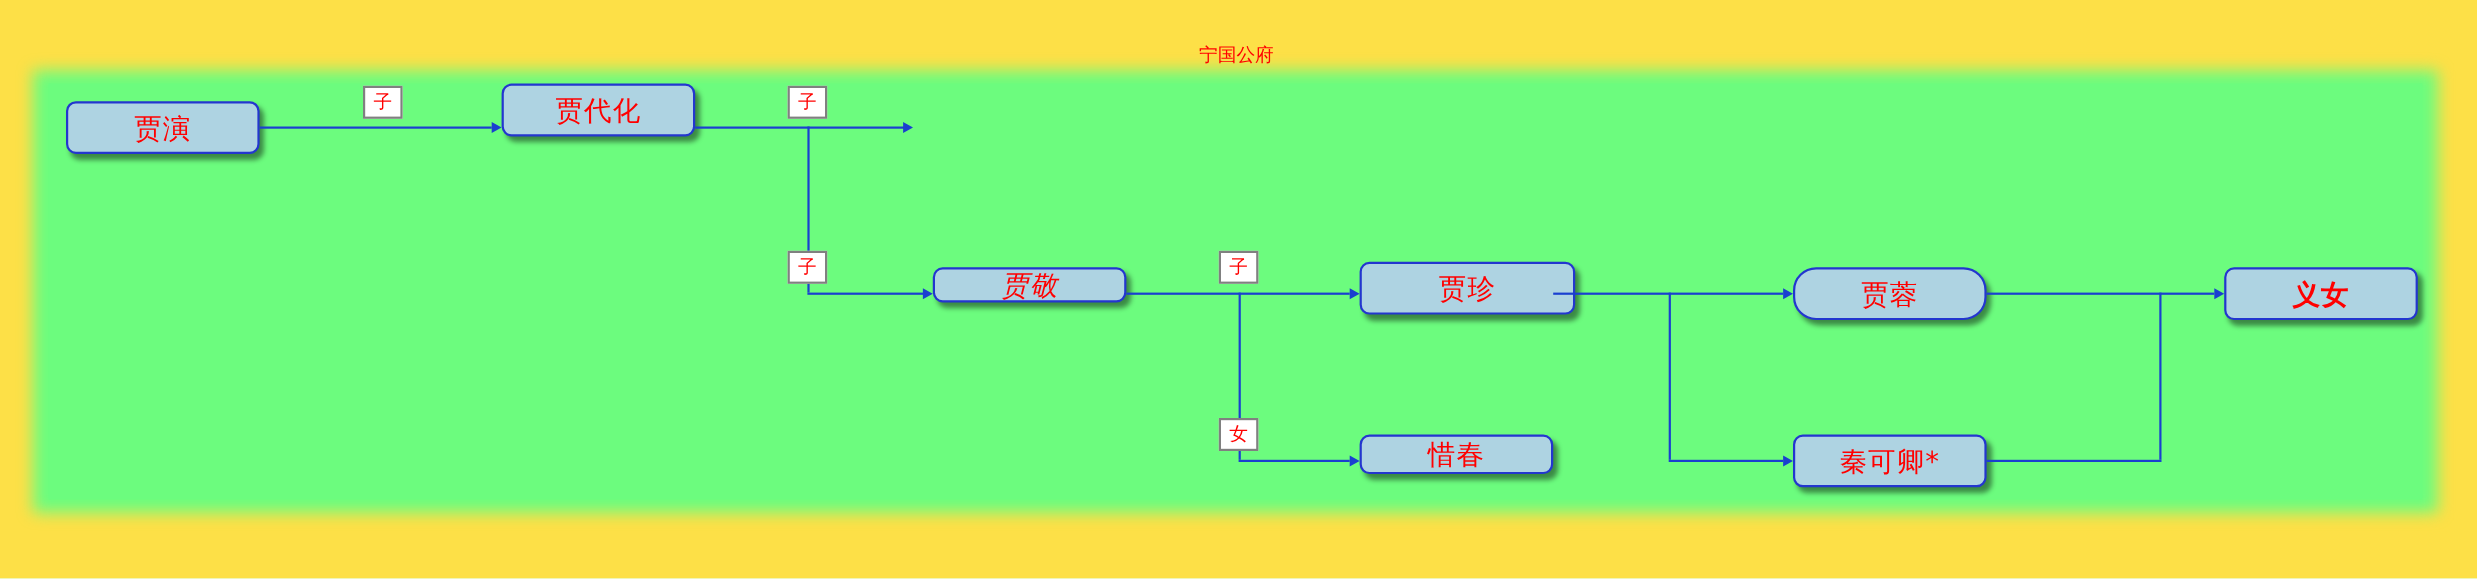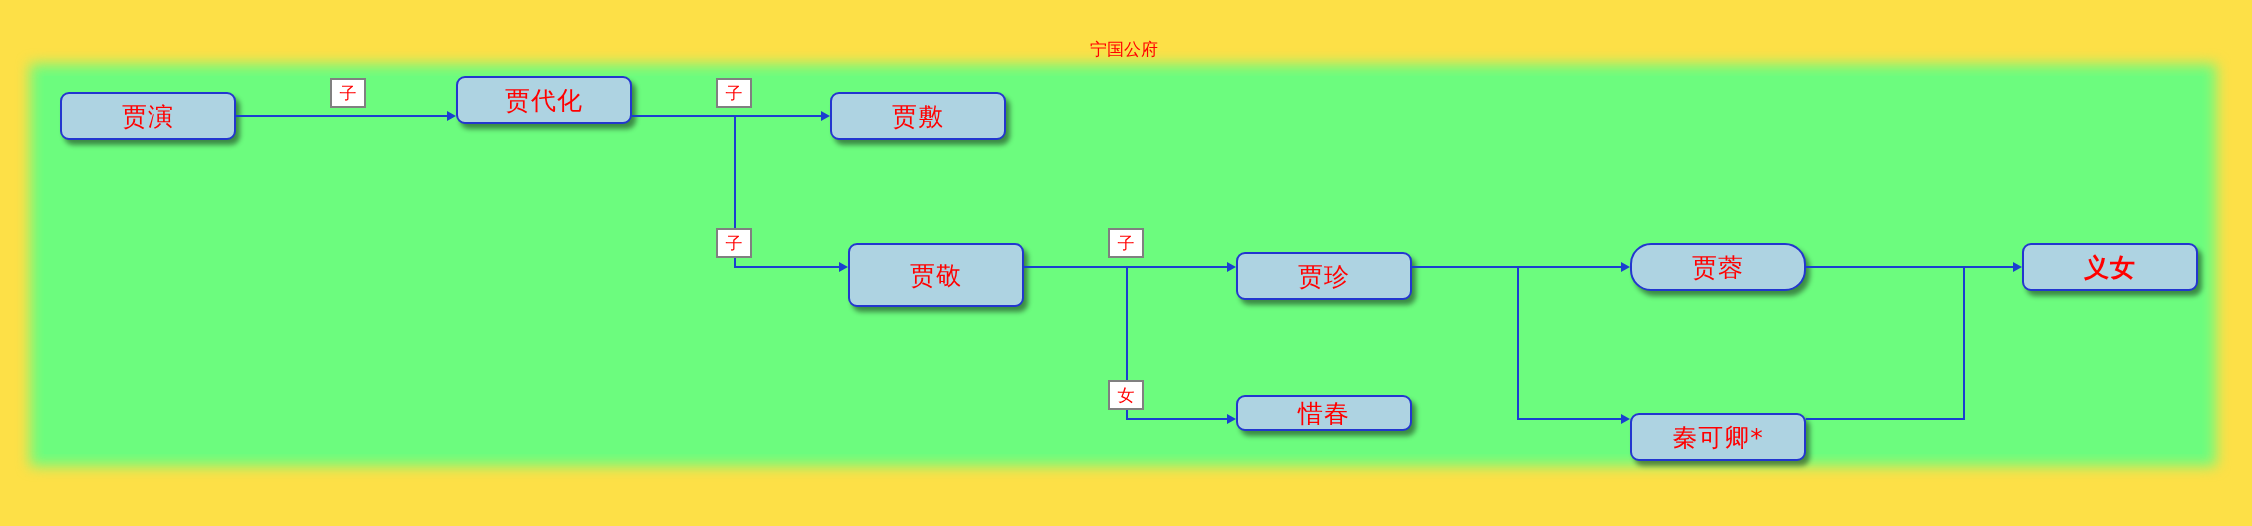--- a/index.html
+++ b/index.html
@@ -115,21 +115,20 @@
   <div class="vline" style="left:1963px;top:266px;height:152px;"></div>
 
   <div class="edge-label" style="left:330px;top:78px;width:36px;height:30px;">子</div>
   <div class="edge-label" style="left:716px;top:78px;width:36px;height:30px;">子</div>
   <div class="edge-label" style="left:716px;top:228px;width:36px;height:30px;">子</div>
   <div class="edge-label" style="left:1108px;top:228px;width:36px;height:30px;">子</div>
   <div class="edge-label" style="left:1108px;top:380px;width:36px;height:30px;">女</div>
 
   <div class="node" style="left:60px;top:92px;width:176px;height:48px;">贾演</div>
   <div class="node" style="left:456px;top:76px;width:176px;height:48px;">贾代化</div>
-  <div class="node" style="left:830px;top:92px;width:176px;height:48px;">贾敷</div>
-  <div class="node" style="left:848px;top:243px;width:176px;height:64px;">贾敬</div>
-  <div class="node" style="left:1236px;top:252px;width:176px;height:48px;">贾珍</div>
+  <div class="node" style="left:848px;top:243px;width:176px;height:32px;font-style:italic;">贾敬</div>
+  <div class="node" style="left:1236px;top:238px;width:196px;height:48px;">贾珍</div>
   <div class="node" style="left:1630px;top:243px;width:176px;height:48px;border-radius:21px;">贾蓉</div>
   <div class="node" style="left:2022px;top:243px;width:176px;height:48px;font-weight:bold;">义女</div>
   <div class="node" style="left:1236px;top:395px;width:176px;height:36px;">惜春</div>
-  <div class="node" style="left:1630px;top:413px;width:176px;height:48px;">秦可卿*</div>
+  <div class="node" style="left:1630px;top:395px;width:176px;height:48px;">秦可卿*</div>
 
 </div>
 
 </body></html>

